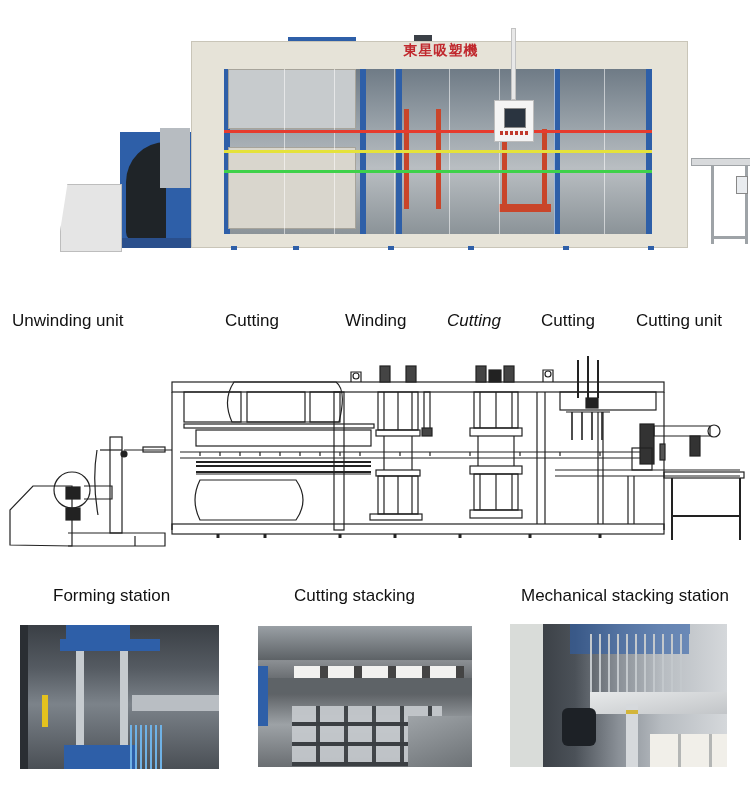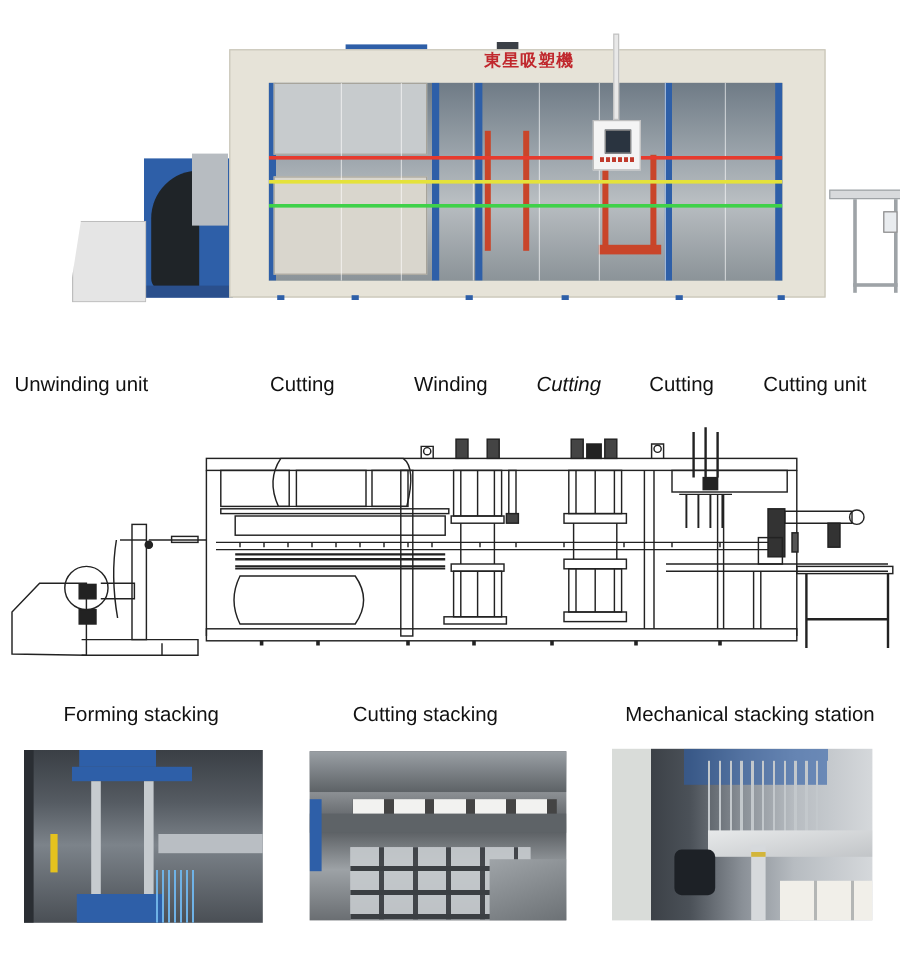--- a/index.html
+++ b/index.html
@@ -230,21 +230,21 @@
     <rect x="660" y="104" width="5" height="16" fill="#555"></rect>
   </g>
 
   <g>
     <rect x="664" y="132" width="80" height="6"></rect>
     <path d="M672 138 L672 200 M740 138 L740 200" stroke-width="2"></path>
     <path d="M672 176 L740 176" stroke-width="2"></path>
   </g>
 </svg>
 
-<div class="lbl2" style="left:53px;">Forming stacking</div>
+<div class="lbl2" style="left:53px;">Forming station</div>
 <div class="lbl2" style="left:294px;">Cutting stacking</div>
 <div class="lbl2" style="left:521px;">Mechanical stacking station</div>
 
 <div id="photo-forming" class="photo" title="Forming station photo">
   <div class="ph-part" style="left:46px;top:0;width:64px;height:14px;background:#2e5fa8;"></div>
   <div class="ph-part" style="left:40px;top:14px;width:100px;height:12px;background:#2e5fa8;"></div>
   <div class="ph-part" style="left:56px;top:26px;width:8px;height:100px;background:#c6cbcf;"></div>
   <div class="ph-part" style="left:100px;top:26px;width:8px;height:100px;background:#c6cbcf;"></div>
   <div class="ph-part" style="left:112px;top:70px;width:87px;height:16px;background:#b9bec3;"></div>
   <div class="ph-part" style="left:44px;top:120px;width:72px;height:24px;background:#2e5fa8;"></div>

